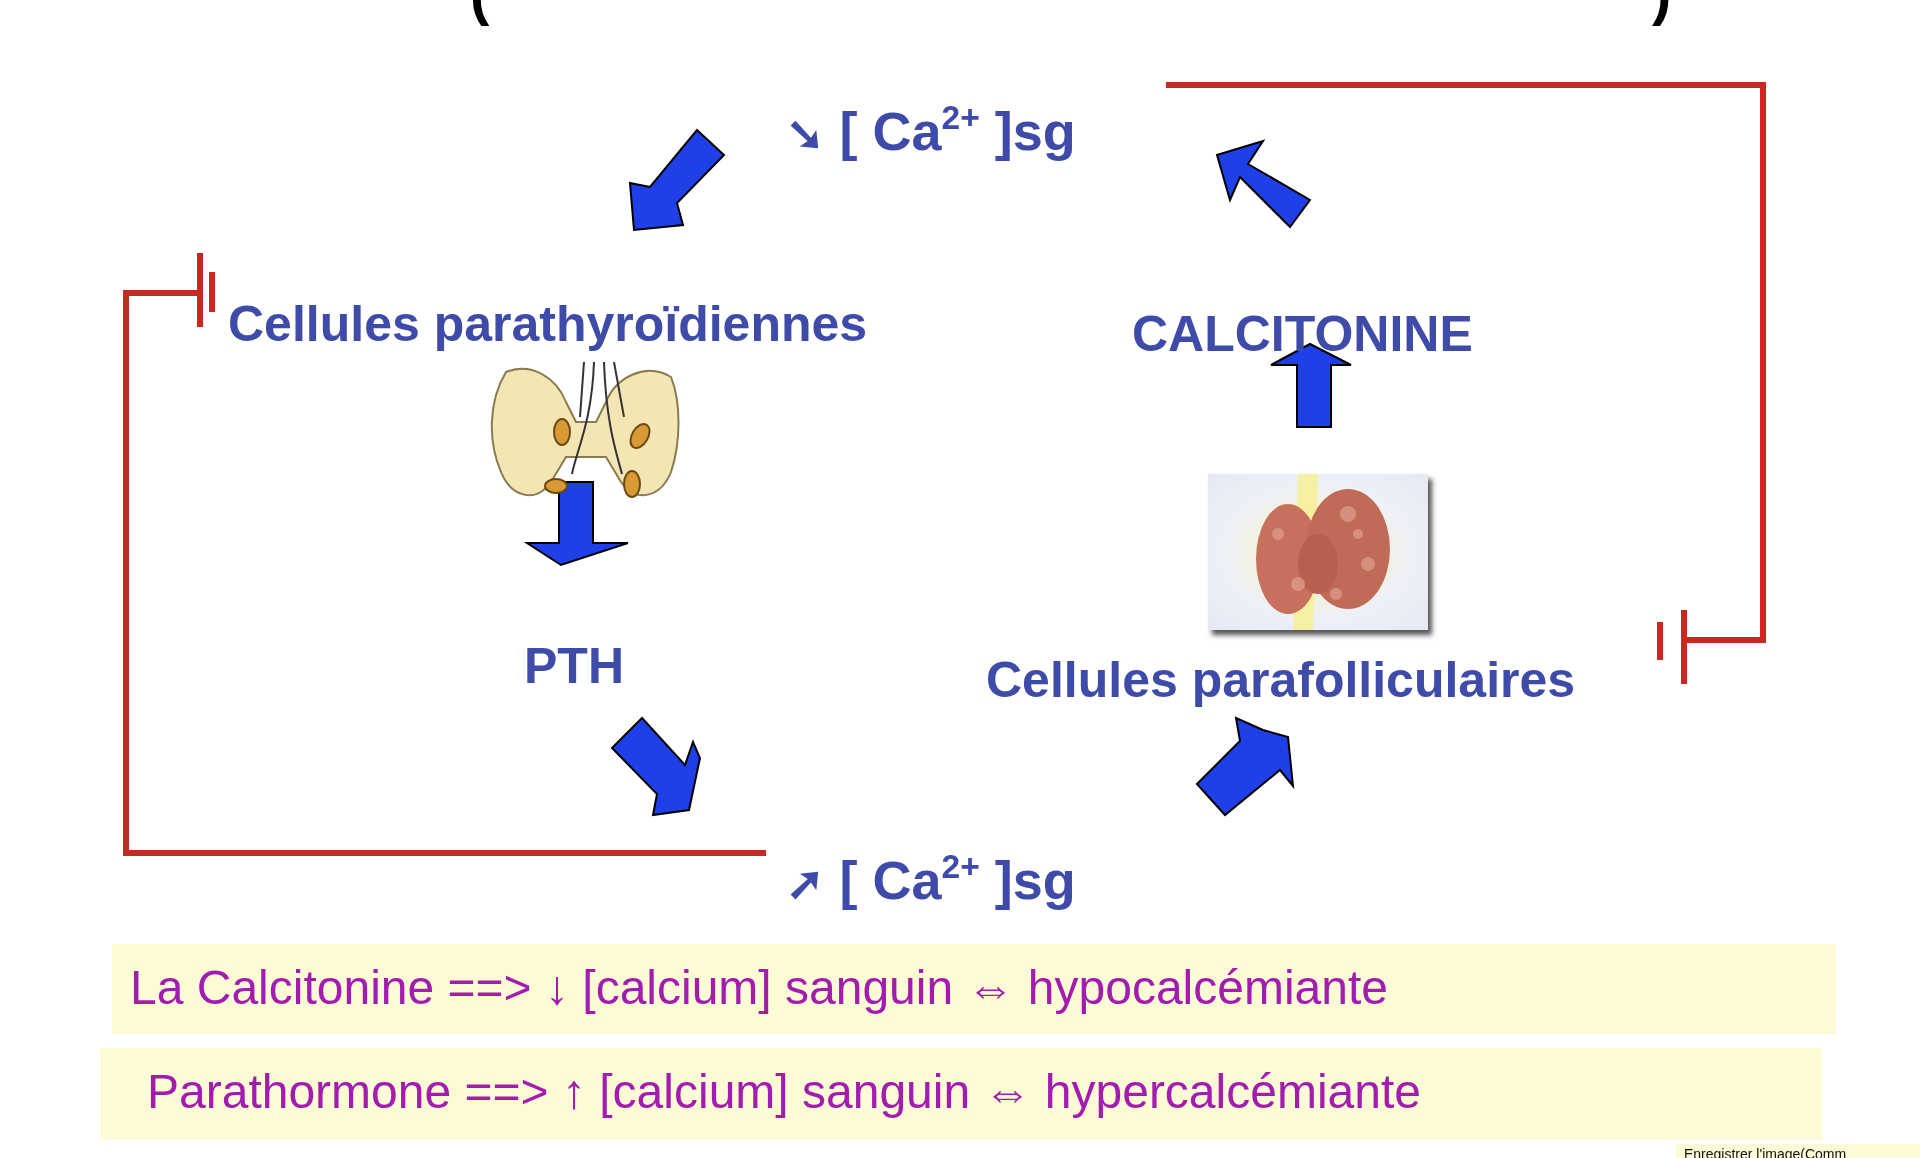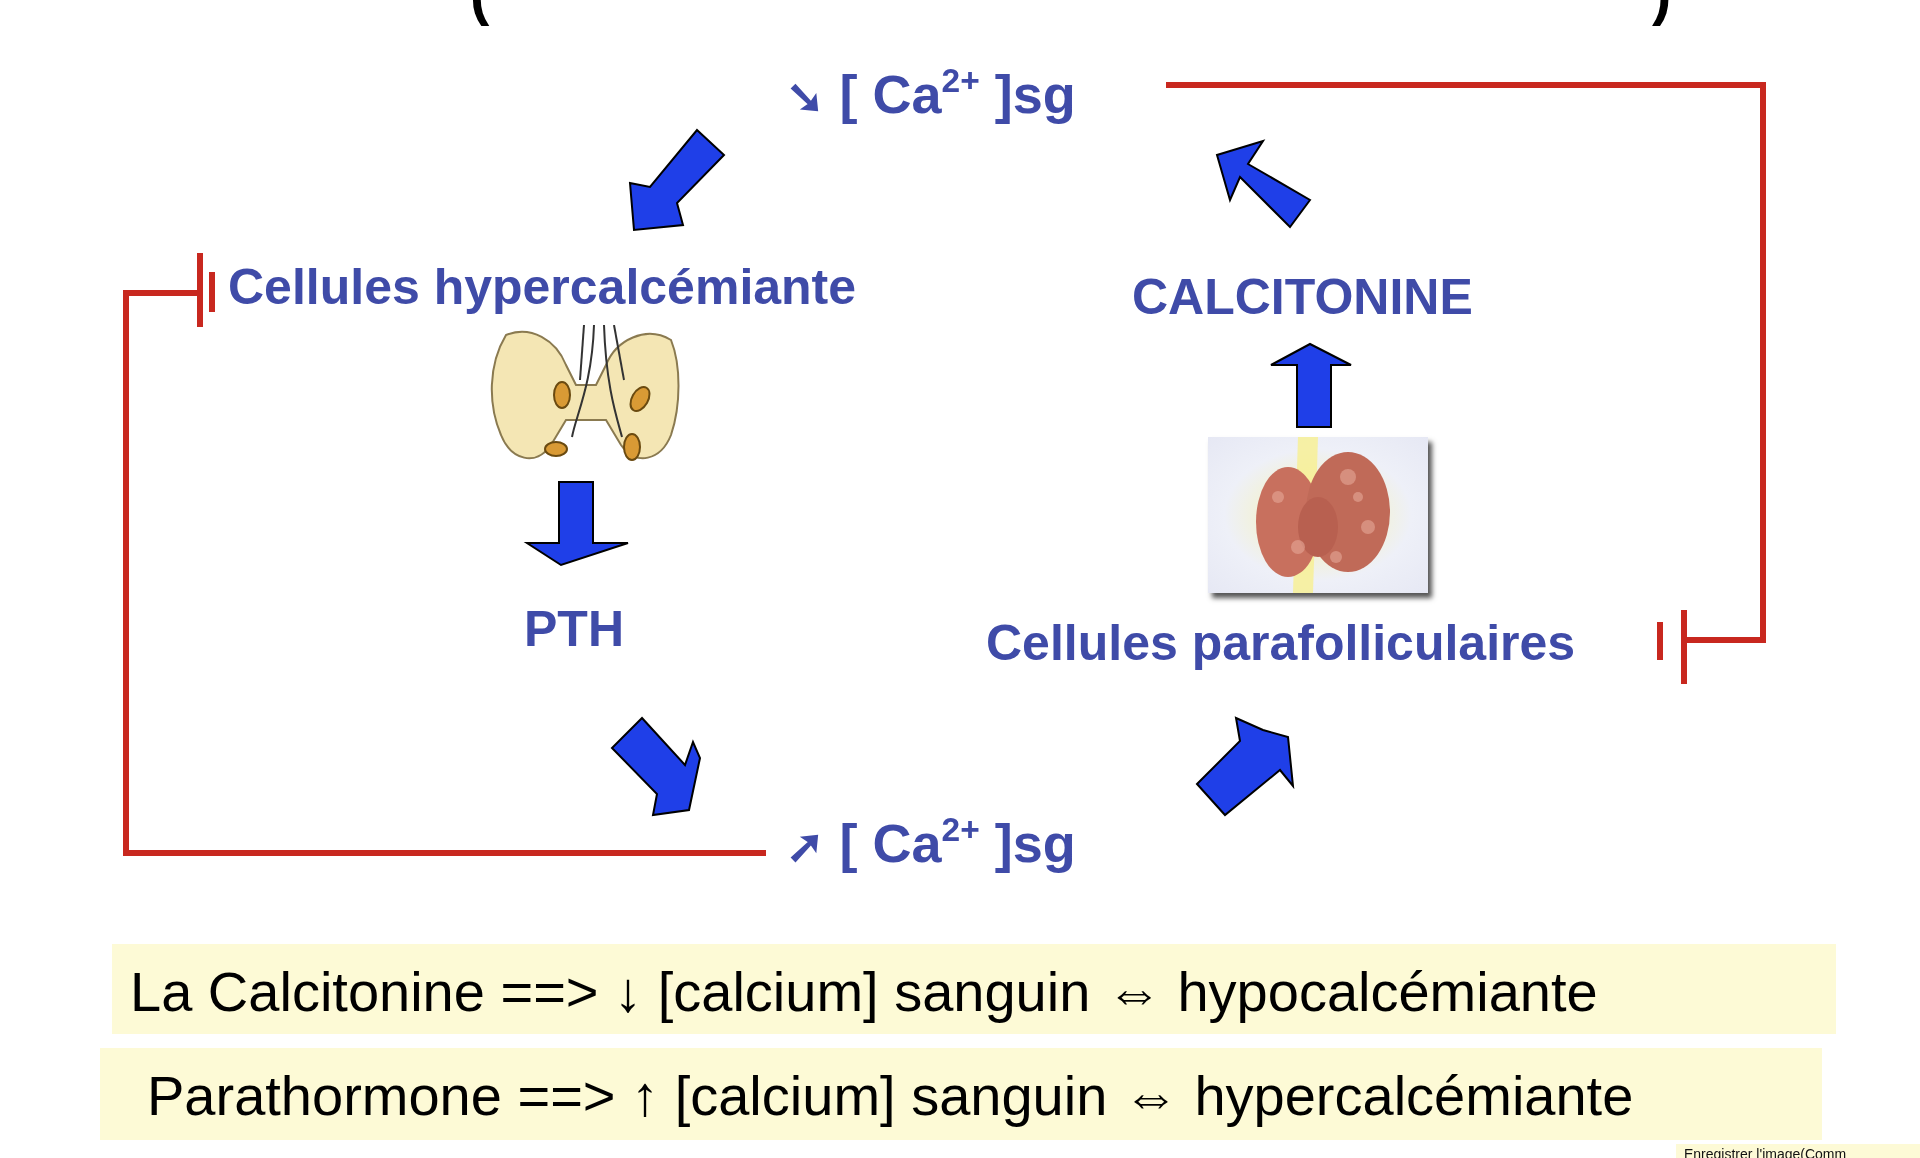--- a/index.html
+++ b/index.html
@@ -1,24 +1,24 @@
 <!DOCTYPE html>
 <html><head>
 <meta charset="utf-8">
 <style>
   html, body { margin:0; padding:0; }
   body { width:1920px; height:1158px; background:#ffffff; position:relative; overflow:hidden;
          font-family:"Liberation Sans", sans-serif; }
-  .abs { position:absolute; }
+  .abs { position:absolute;margin-top:37px; }
   .lbl { color:#3f4ba8; font-weight:bold; white-space:nowrap; line-height:1; }
   .big { font-size:54px; }
   .node { font-size:50px; }
   svg.full { position:absolute; left:0; top:0; }
   .band { position:absolute; background:#fdfad6; }
-  .band-text { position:absolute; color:#000000; font-size:56px; white-space:nowrap; line-height:1; }
+  .band-text { position:absolute; color:#a21caf; font-size:48px; white-space:nowrap; line-height:1; }
   .sup { font-size:0.62em; vertical-align:0.62em; }
   .tip { position:absolute; left:1676px; top:1144px; width:260px; height:20px; background:#fdfad6;
          font-size:14px; color:#111; padding:2px 0 0 8px; white-space:nowrap; overflow:hidden; }
   .title-cut { position:absolute; top:-40px; font-size:58px; font-weight:bold; color:#000; }
 </style>
 </head>
 <body>
 
 <div class="title-cut" style="left:470px;">(</div>
 <div class="title-cut" style="left:1652px;">)</div>
@@ -51,21 +51,21 @@
 
     <polygon points="1197,784 1240,741 1236,718 1263,730 1288,737 1293,786 1280,770 1225,815"></polygon>
   </g>
 </svg>
 
 <div class="abs lbl big" style="left:786px; top:64px;">
   <span style="font-size:46px;">➘</span>
   <span>[ Ca</span><span class="sup">2+</span><span> ]sg</span>
 </div>
 
-<div class="abs lbl node" style="left:228px; top:262px;">Cellules hypercalcémiante</div>
+<div class="abs lbl node" style="left:228px; top:262px;">Cellules parathyroïdiennes</div>
 
 <div class="abs lbl node" style="left:1132px; top:272px;">CALCITONINE</div>
 
 <div class="abs" style="left:476px; top:325px; width:214px; height:144px;">
   <svg width="214" height="144" viewBox="0 0 214 144">
     <path d="M30,10 C55,0 80,15 90,40 L100,60 L120,60 L130,40 C140,15 170,0 195,15 C205,40 205,80 195,110 C185,135 160,142 145,120 L130,95 L90,95 L75,120 C60,142 35,135 25,110 C12,80 12,40 30,10 Z" fill="#f4e6b4" stroke="#8a7a50" stroke-width="2"></path>
     <ellipse cx="86" cy="70" rx="8" ry="13" fill="#d99a35" stroke="#6a4a10" stroke-width="2"></ellipse>
     <ellipse cx="164" cy="74" rx="8" ry="13" fill="#d99a35" stroke="#6a4a10" stroke-width="2" transform="rotate(30 164 74)"></ellipse>
     <ellipse cx="80" cy="124" rx="11" ry="7" fill="#d99a35" stroke="#6a4a10" stroke-width="2"></ellipse>
     <ellipse cx="156" cy="122" rx="8" ry="13" fill="#d99a35" stroke="#6a4a10" stroke-width="2"></ellipse>

